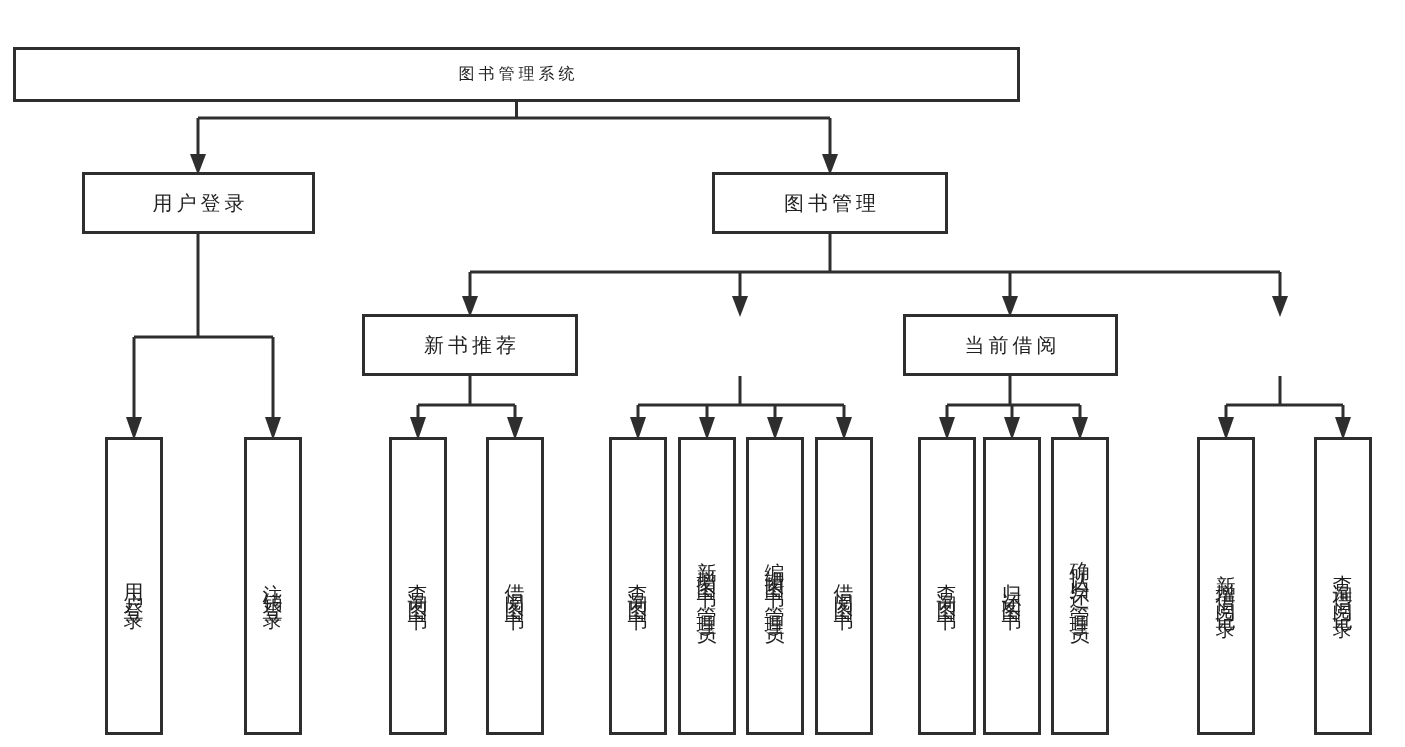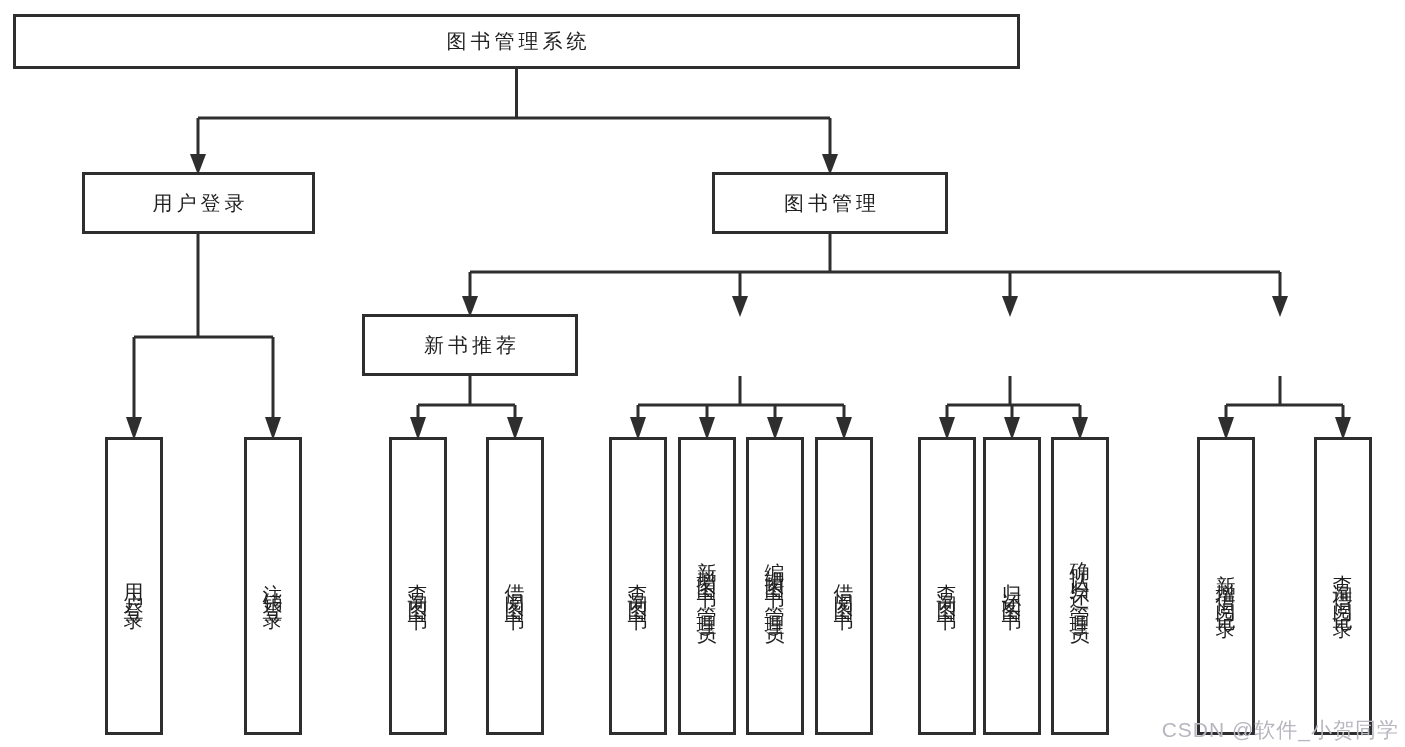--- a/index.html
+++ b/index.html
@@ -37,21 +37,21 @@
     border:3px solid var(--line);
     display:flex;
     align-items:center;
     justify-content:center;
     font-size:20px;
     letter-spacing:4px;
     color:var(--text);
     text-indent:4px; 
     white-space:nowrap;
   }
-  .box.root{font-size:20px;}
+  .box.root{font-size:16px;margin-top:33px;}
   .box.leaf{
     writing-mode:vertical-rl;
     text-orientation:mixed;
     font-size:20px;
     letter-spacing:9px;
     text-indent:0;
     line-height:1;
     white-space:normal;
   }
   .watermark{
@@ -130,33 +130,33 @@
     <line x1="1343" y1="405" x2="1343" y2="420"></line>
     <polygon points="1335,417 1351,417 1343,440"></polygon>
   </svg>
 
   <div class="box root" style="left:13px;top:14px;width:1007px;height:55px">图书管理系统</div>
 
   <div class="box" style="left:82px;top:172px;width:233px;height:62px">用户登录</div>
   <div class="box" style="left:362px;top:314px;width:216px;height:62px">新书推荐</div>
 
   <div class="box" style="left:712px;top:172px;width:236px;height:62px">图书管理</div>
+  <div class="box" style="left:903px;top:314px;width:215px;height:62px">当前借阅</div>
 
   <div class="box leaf" style="left:105px;top:437px;width:58px;height:298px">用户登录</div>
   <div class="box leaf" style="left:244px;top:437px;width:58px;height:298px">注销登录</div>
 
   <div class="box leaf" style="left:389px;top:437px;width:58px;height:298px">查询图书</div>
   <div class="box leaf" style="left:486px;top:437px;width:58px;height:298px">借阅图书</div>
 
   <div class="box leaf" style="left:609px;top:437px;width:58px;height:298px">查询图书</div>
   <div class="box leaf" style="left:678px;top:437px;width:58px;height:298px">新增图书（管理员）</div>
   <div class="box leaf" style="left:746px;top:437px;width:58px;height:298px">编辑图书（管理员）</div>
   <div class="box leaf" style="left:815px;top:437px;width:58px;height:298px">借阅图书</div>
 
   <div class="box leaf" style="left:918px;top:437px;width:58px;height:298px">查询图书</div>
   <div class="box leaf" style="left:983px;top:437px;width:58px;height:298px">归还图书</div>
   <div class="box leaf" style="left:1051px;top:437px;width:58px;height:298px">确认归还（管理员）</div>
 
   <div class="box leaf" style="left:1197px;top:437px;width:58px;height:298px">新增借阅记录</div>
   <div class="box leaf" style="left:1314px;top:437px;width:58px;height:298px">查询借阅记录</div>
 
-  <div class="watermark">CSDN @软件_小贺同学</div>
 </div>
 
 </body></html>

